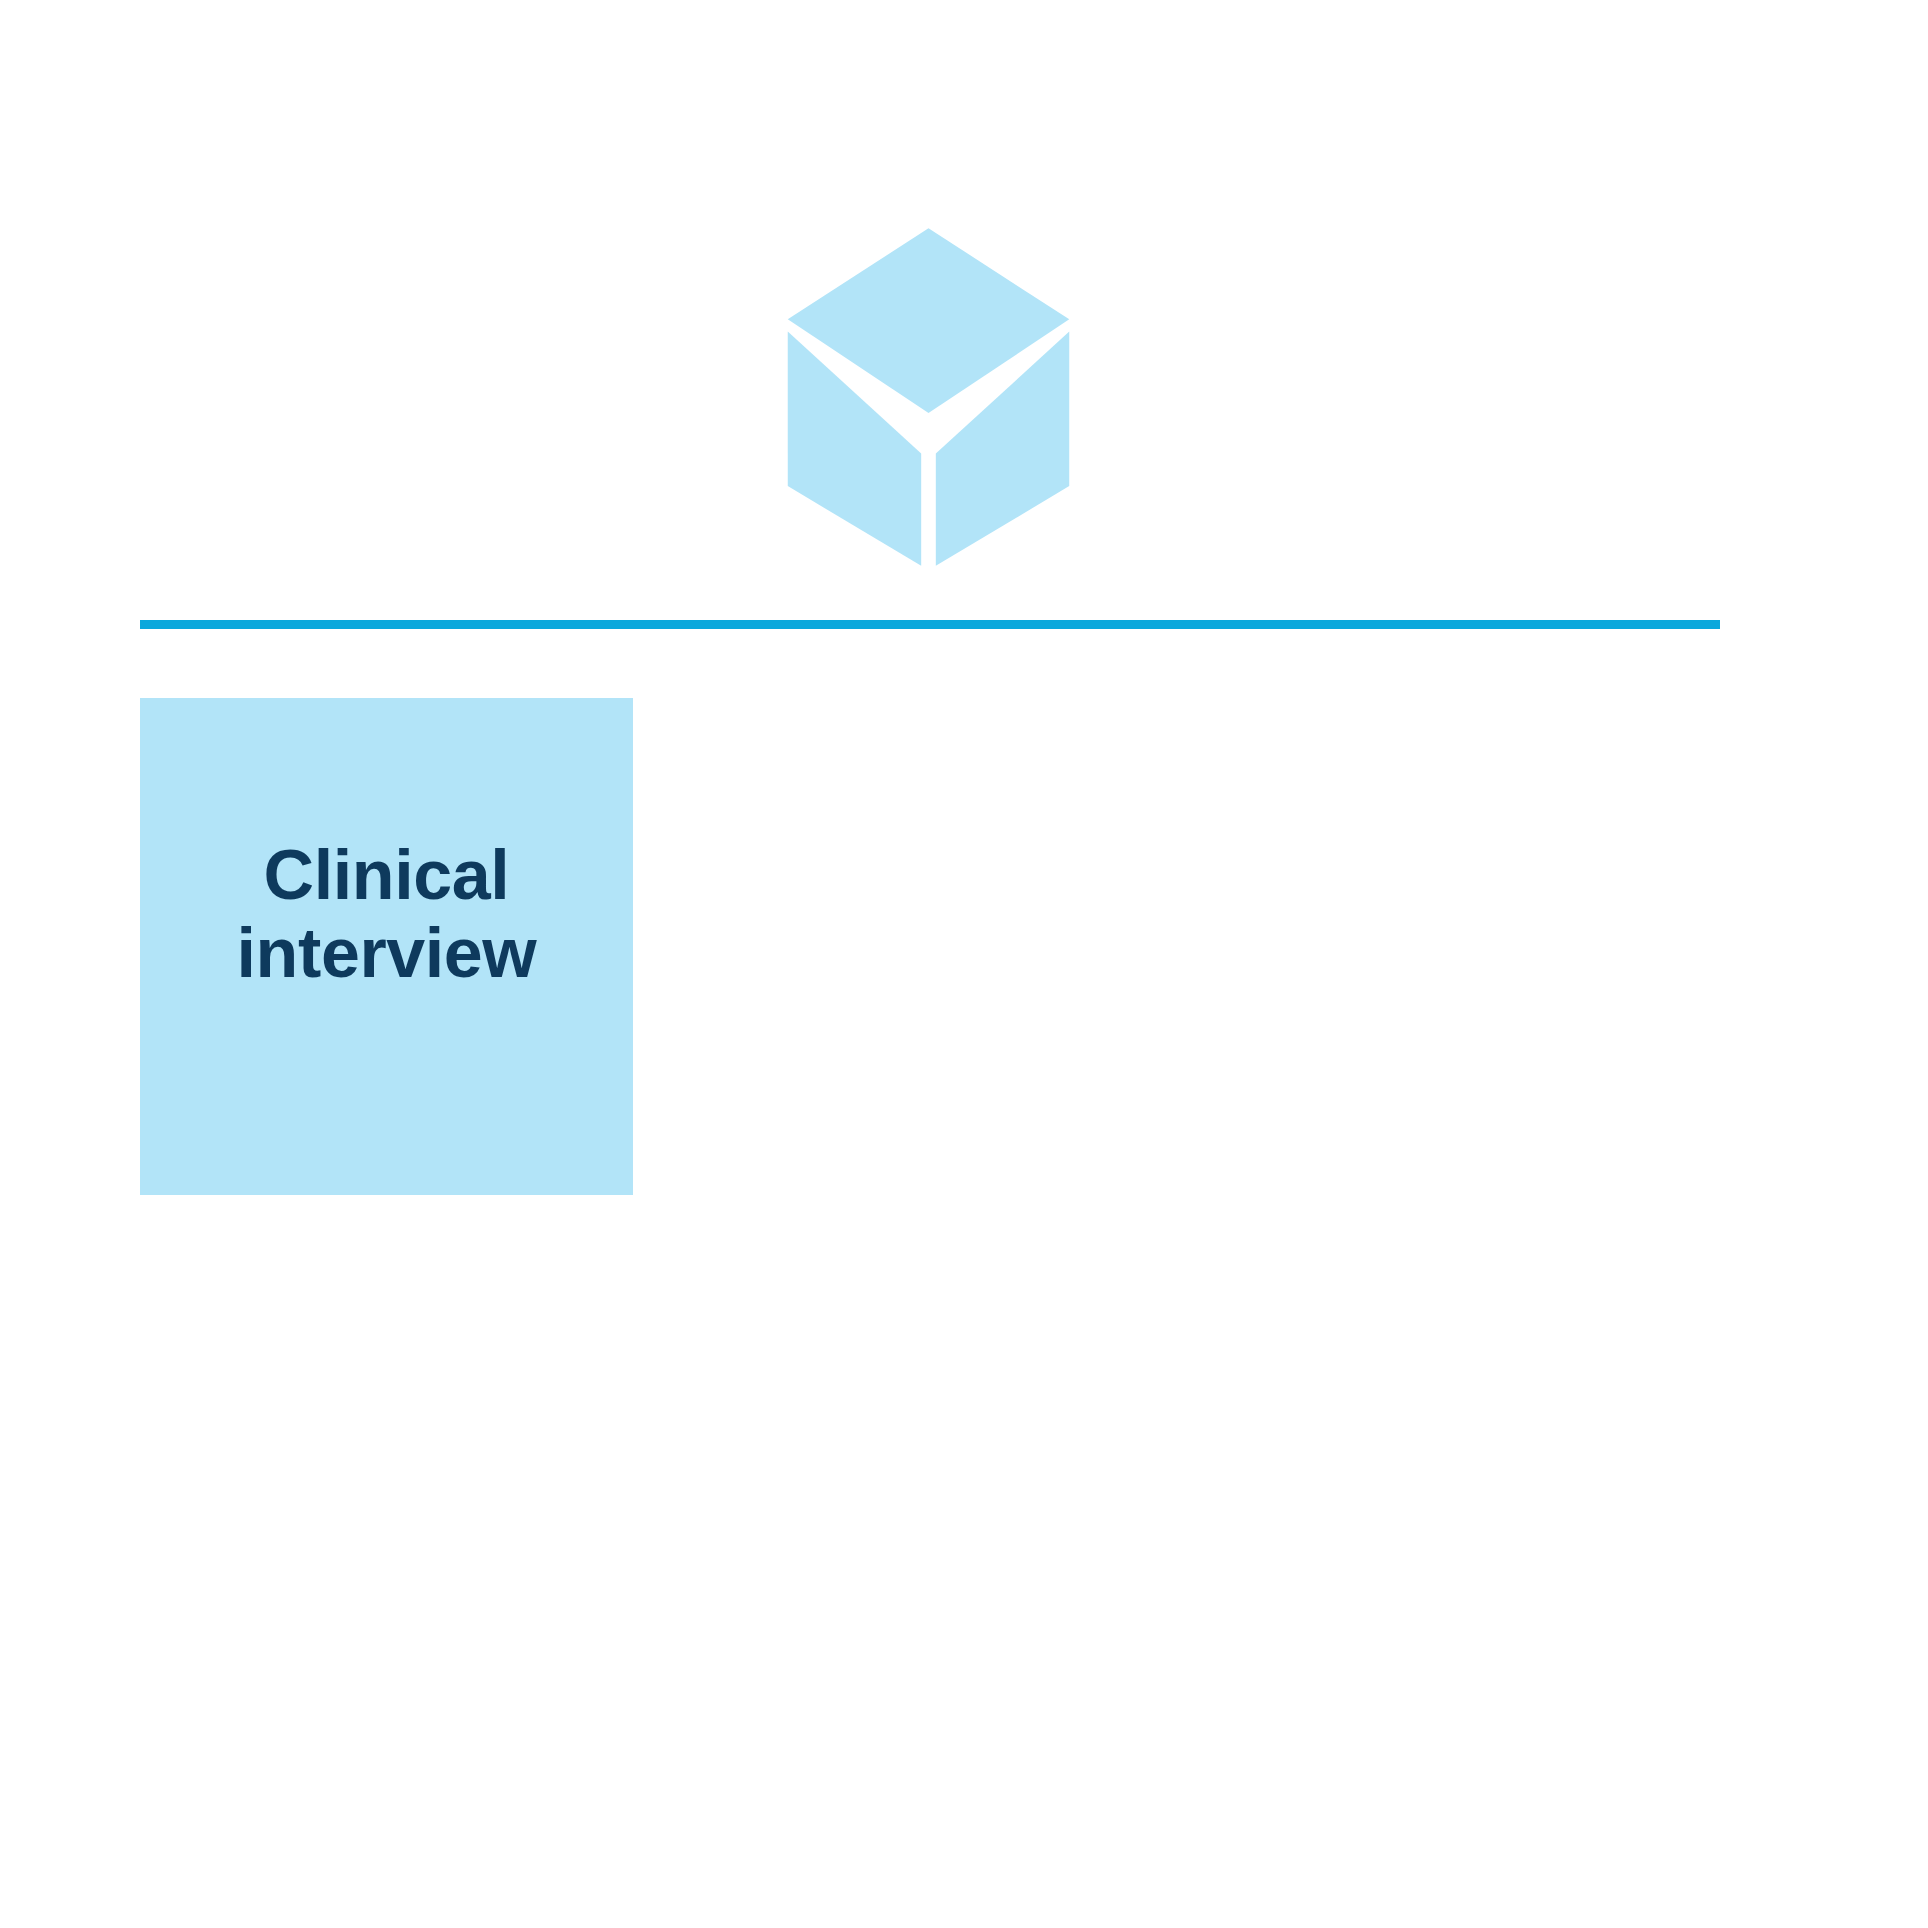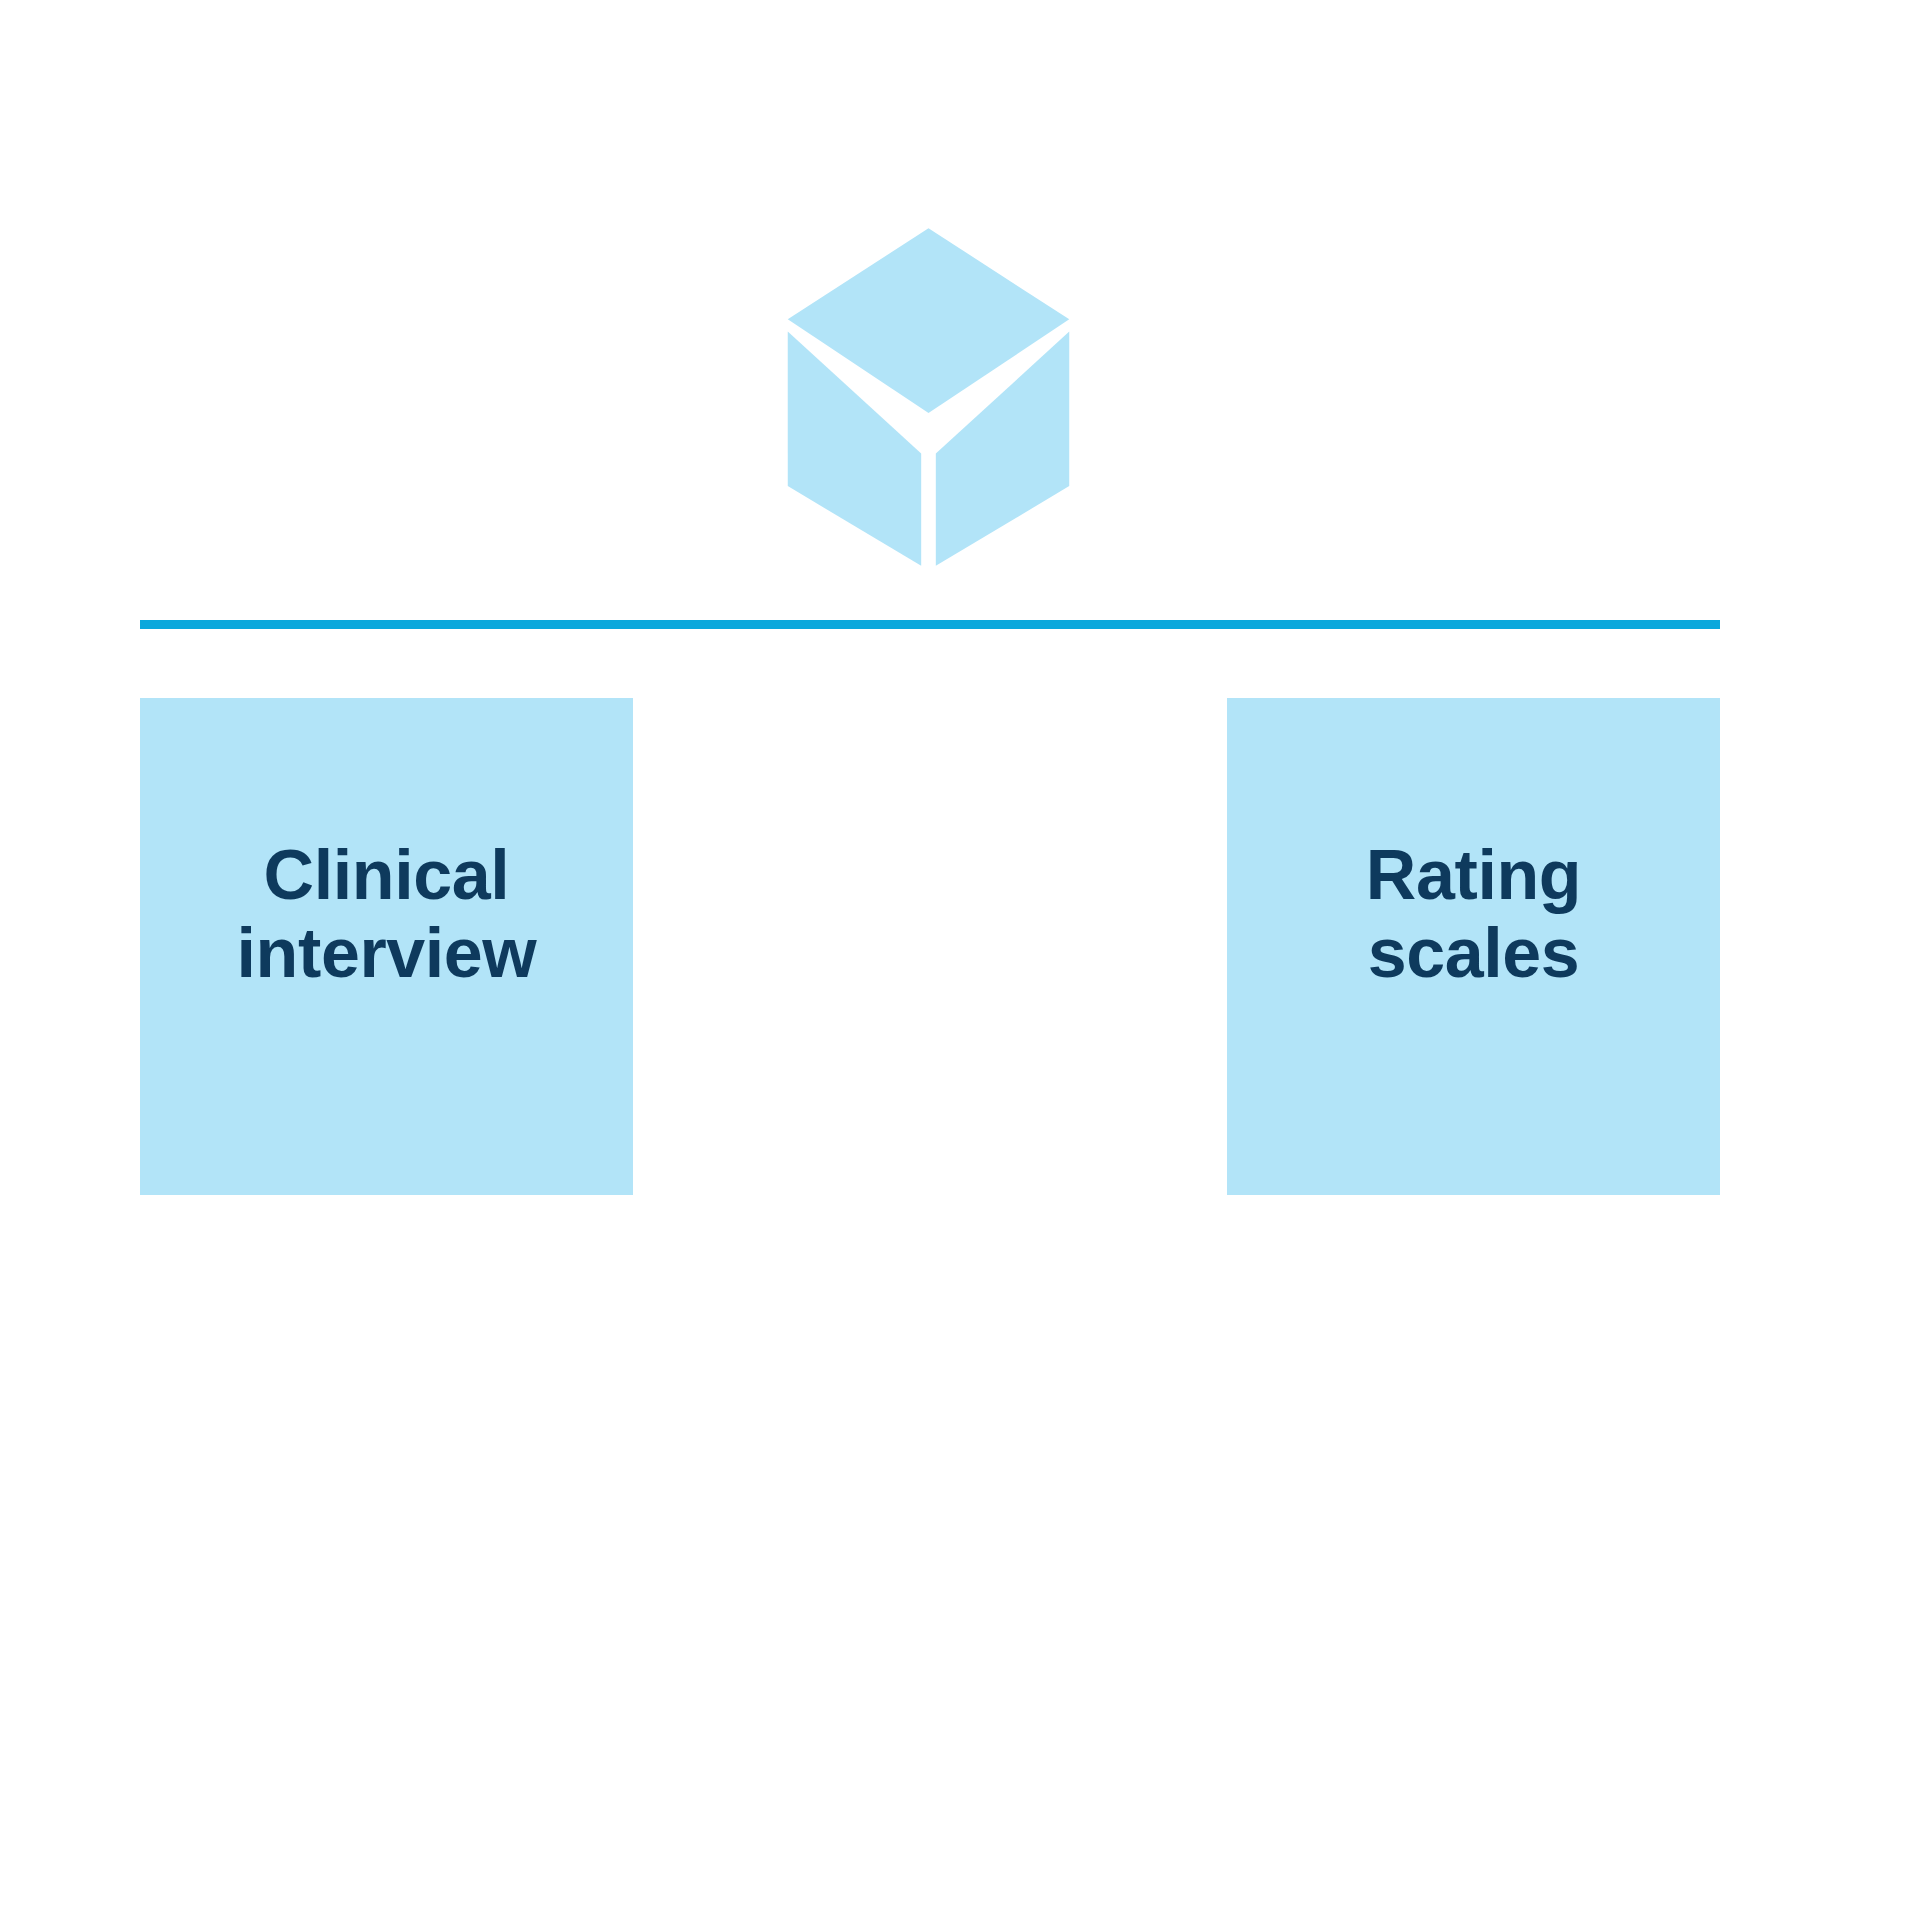--- a/index.html
+++ b/index.html
@@ -93,21 +93,17 @@
   <div id="divider"></div>
 
   <div id="cards">
 
     <div class="card">
       <div class="card-label">Clinical
 interview</div>
     </div>
 
 
-    <div class="card">
-      <div class="card-label">Rating
-scales</div>
-    </div>
 
   </div>
 
 </div>
 
 
 </body></html>

